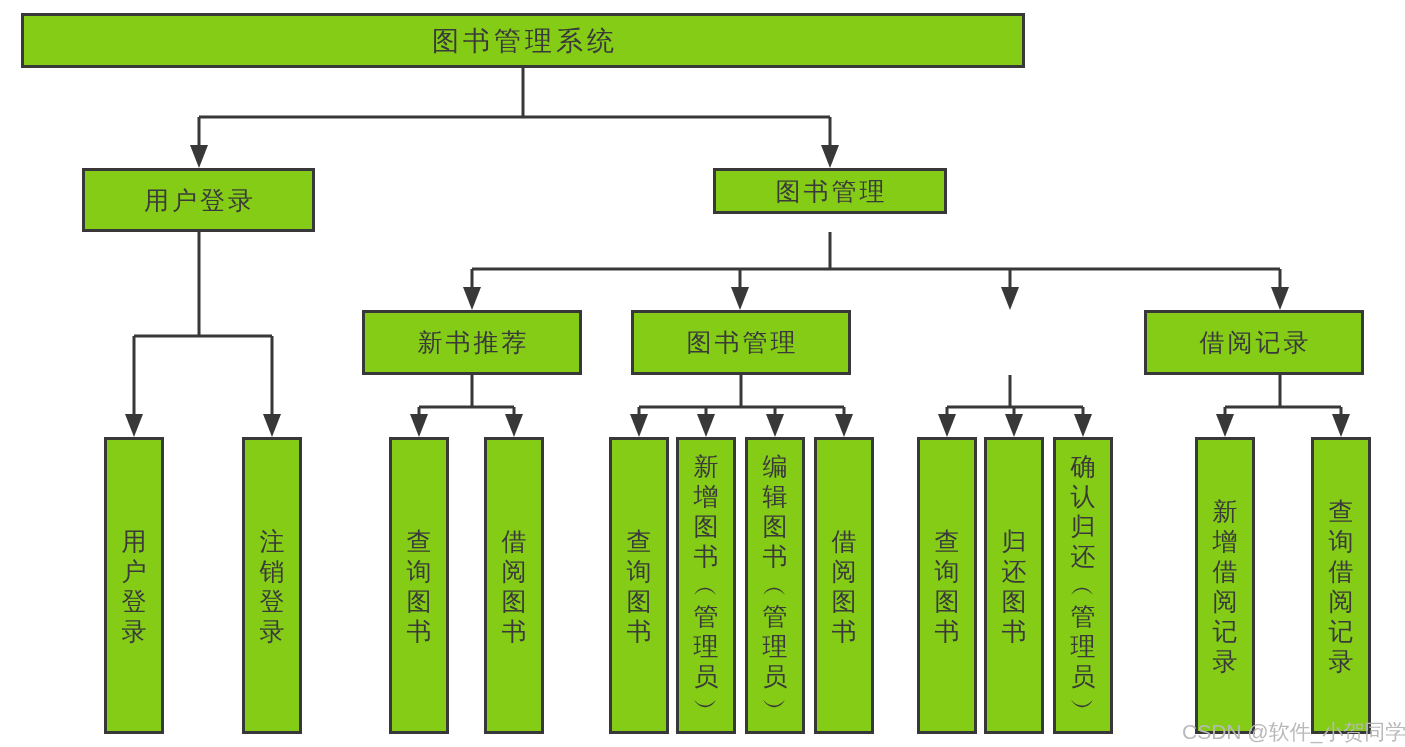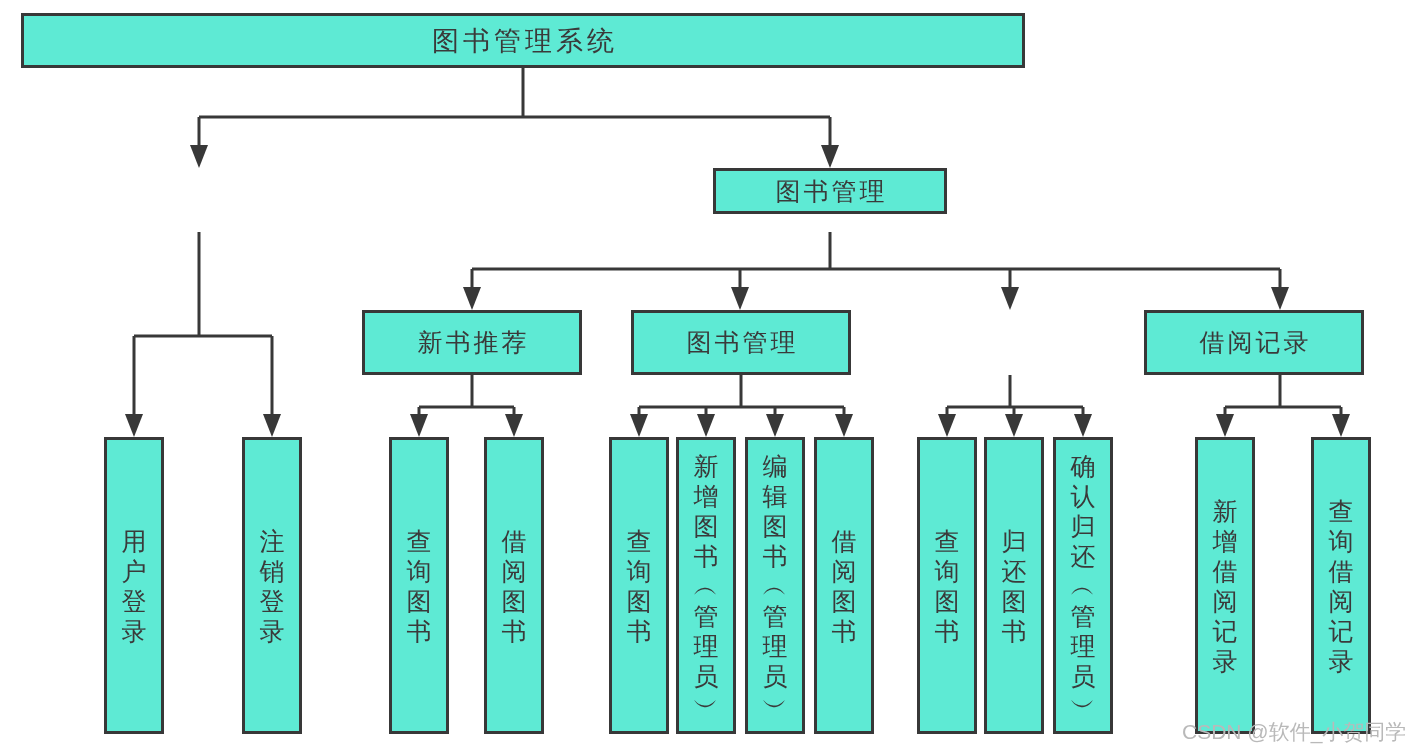--- a/index.html
+++ b/index.html
@@ -11,21 +11,21 @@
   html,body{margin:0;padding:0;background:var(--bg);}
   body{
     font-family:"Liberation Sans", sans-serif;
     width:1405px;height:747px;position:relative;overflow:hidden;
   }
   .canvas{position:absolute;inset:0;width:1405px;height:747px;}
   svg.connectors{position:absolute;left:0;top:0;width:1405px;height:747px;}
   svg .ln{stroke:var(--line);stroke-width:3;fill:none;}
   svg .ar{fill:var(--line);stroke:none;}
   .node{
-    position:absolute;box-sizing:border-box;background:#5eead4;
+    position:absolute;box-sizing:border-box;background:#84cc16;
     border:3px solid var(--line);color:var(--ink);
     display:flex;align-items:center;justify-content:center;
   }
   .node.h{font-size:25px;letter-spacing:3px;text-indent:3px;white-space:nowrap;}
   .node.rootbox{font-size:27px;letter-spacing:4px;text-indent:4px;}
   .node.v{
     font-size:25px;line-height:30px;white-space:pre;text-align:center;
   }
   .watermark{
     position:absolute;left:1182px;top:718px;
@@ -75,20 +75,21 @@
     </g>
     <g>
       <path class="ln" d="M1280 375 V407 M1225 407 H1341 M1225 407 V416 M1341 407 V416"></path>
       <path class="ar" d="M1216 414 h18 L1225 437 Z"></path>
       <path class="ar" d="M1332 414 h18 L1341 437 Z"></path>
     </g>
   </svg>
 
   <div class="node h rootbox" style="left:21px;top:13px;width:1004px;height:55px">图书管理系统</div>
 
+  <div class="node h" style="left:82px;top:168px;width:233px;height:64px">用户登录</div>
   <div class="node h" style="left:713px;top:168px;width:234px;height:46px">图书管理</div>
 
   <div class="node h" style="left:362px;top:310px;width:220px;height:65px">新书推荐</div>
   <div class="node h" style="left:631px;top:310px;width:220px;height:65px">图书管理</div>
   <div class="node h" style="left:1144px;top:310px;width:220px;height:65px">借阅记录</div>
 
   <div class="node v" style="left:104px;top:437px;width:60px;height:297px">用
 户
 登
 录</div>

